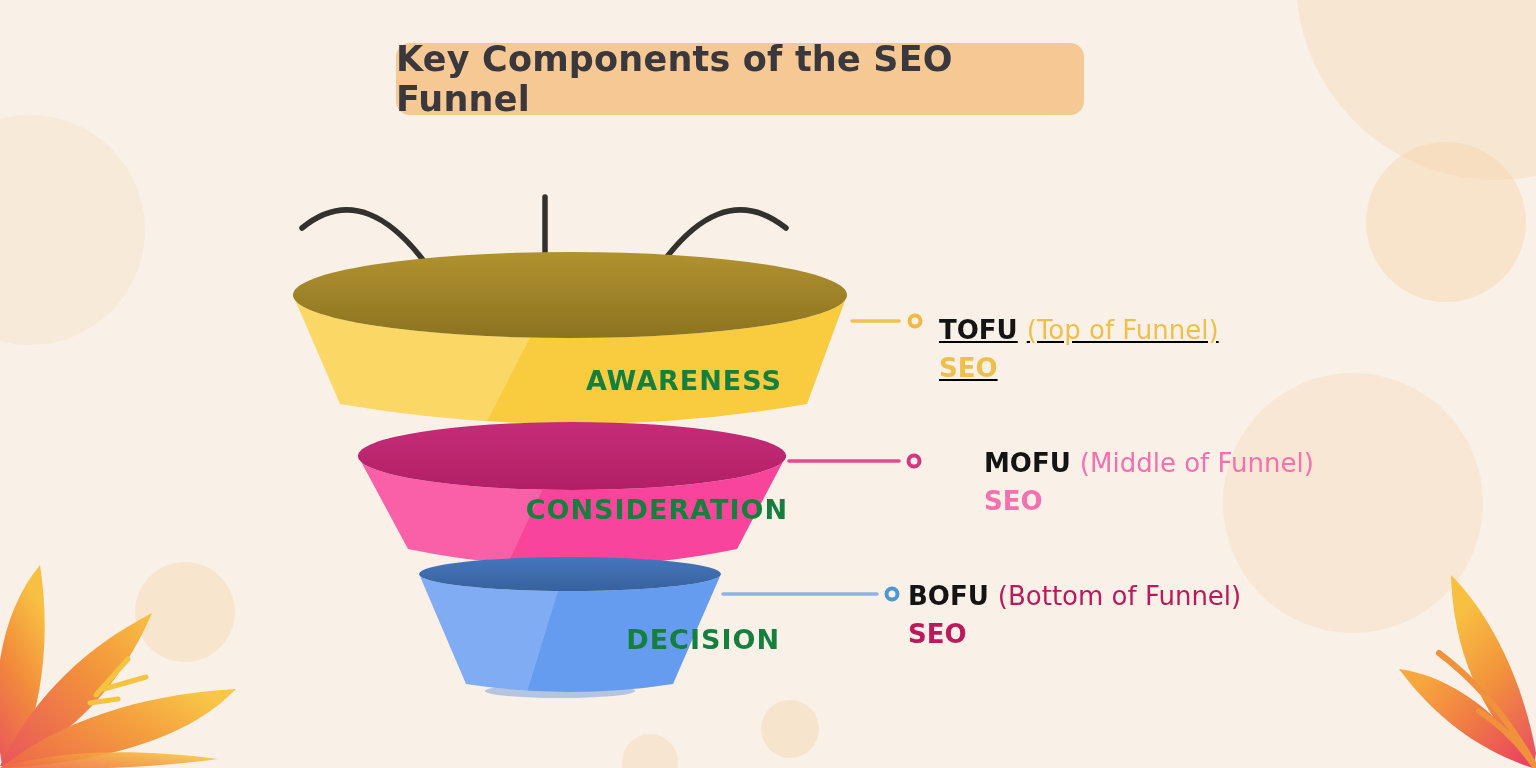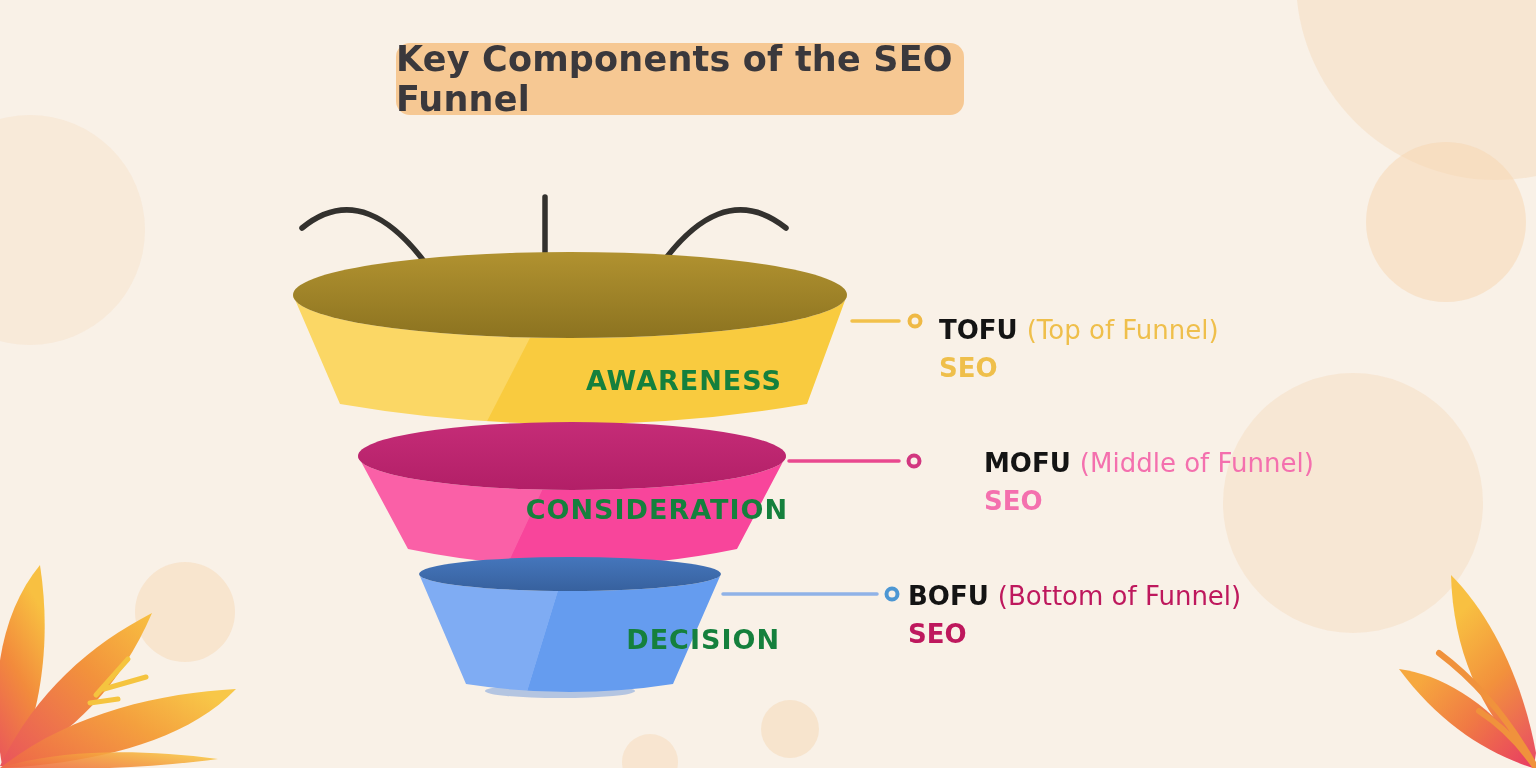--- a/index.html
+++ b/index.html
@@ -17,21 +17,21 @@
   .c5{width:260px;height:260px;left:1223px;top:373px;background:rgba(246,218,186,0.42);}
   .c6{width:56px;height:56px;left:622px;top:734px;background:rgba(246,216,180,0.45);}
   .c7{width:58px;height:58px;left:761px;top:700px;background:rgba(246,216,180,0.50);}
 
   
   .logo{position:absolute;left:20px;top:8px;display:flex;align-items:center;gap:8px;}
   .brand{font-size:20px;line-height:22px;font-weight:700;color:#3F3E44;letter-spacing:0.2px;}
 
   
   .banner{
-    position:absolute;left:396px;top:43px;width:568px;height:72px;
+    position:absolute;left:396px;top:43px;width:688px;height:72px;
     background:#F6C893;border-radius:14px;
     display:flex;align-items:center;justify-content:center;
   }
   .banner h1{margin:0;font-size:35px;font-weight:700;color:#3A383C;letter-spacing:0.2px;}
 
   
   .funnel-svg{position:absolute;left:0;top:0;}
 
   
   .stage-label{
@@ -40,21 +40,21 @@
   }
   .lbl-awareness{left:362px;top:365px;}
   .lbl-consideration{left:368px;top:494px;}
   .lbl-decision{left:360px;top:624px;}
 
   
   .legend{position:absolute;font-size:26px;line-height:38px;white-space:nowrap;}
   .legend .abbr{font-weight:700;color:#141414;}
   .legend .paren{font-weight:500;margin-left:9px;}
   .legend .l2{font-weight:700;}
-  .lg-tofu{left:939px;top:311px;}
+  .lg-tofu{left:939px;top:311px;text-decoration:underline;}
   .lg-tofu .paren,.lg-tofu .l2{color:#EFBF4B;}
   .lg-mofu{left:984px;top:444px;}
   .lg-mofu .paren,.lg-mofu .l2{color:#F470AE;}
   .lg-bofu{left:908px;top:577px;}
   .lg-bofu .paren,.lg-bofu .l2{color:#be185d;}
 
   .leaves{position:absolute;}
   .leaves-left{left:0;bottom:0;}
   .leaves-right{right:0;bottom:0;}
 </style>

